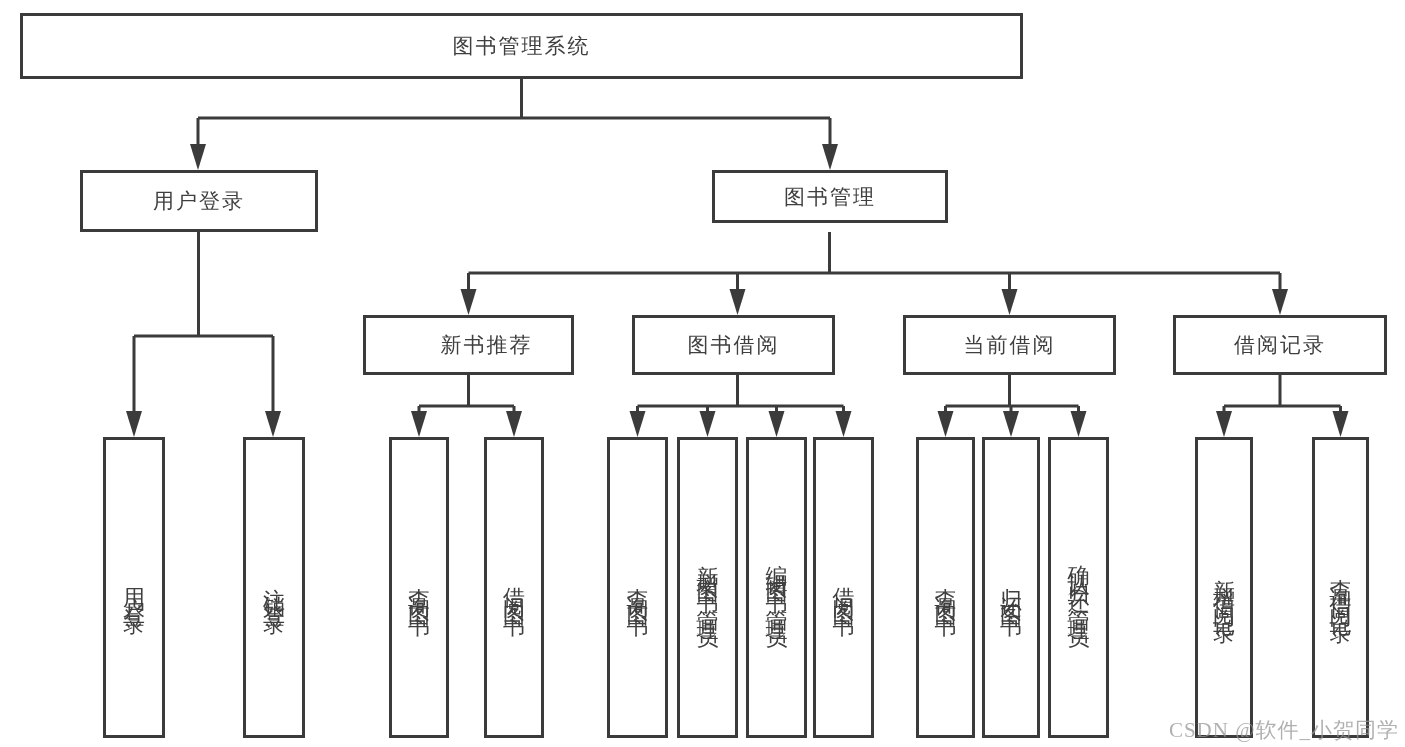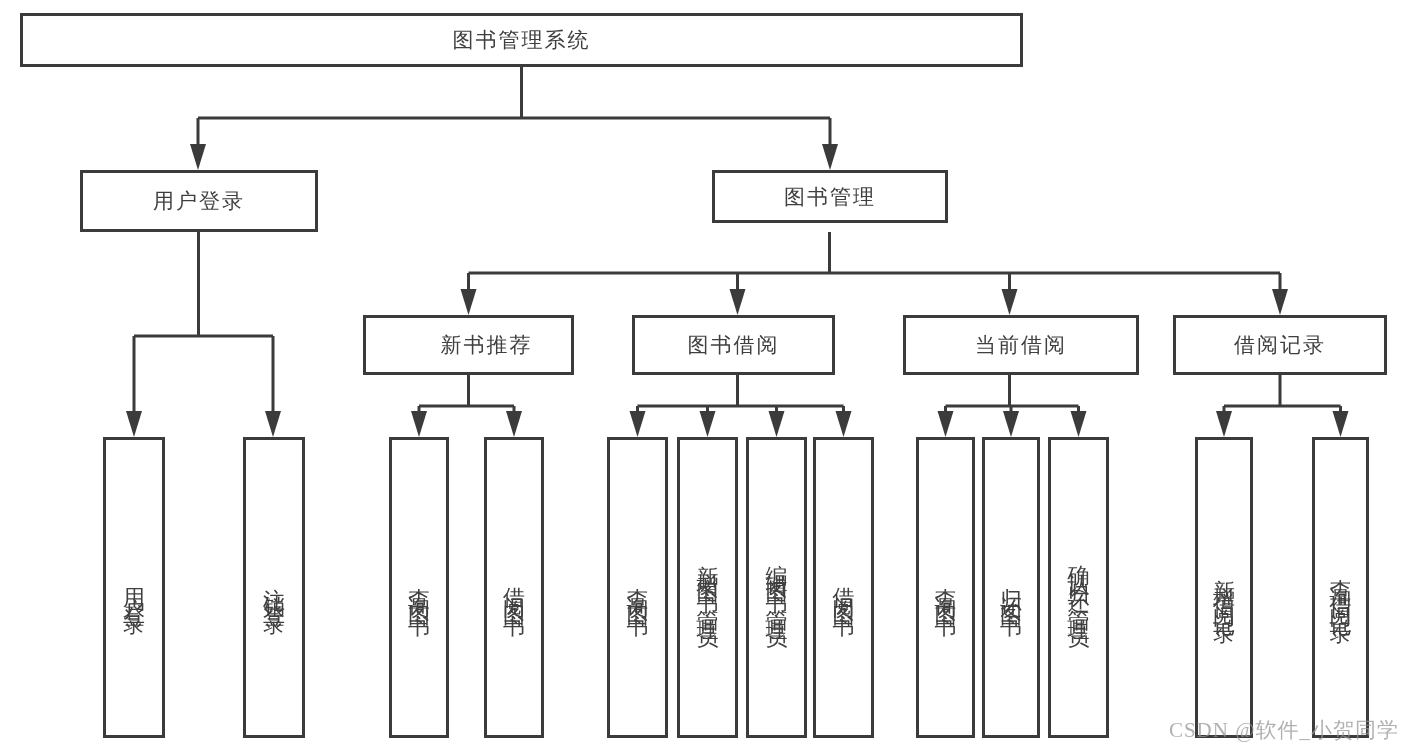--- a/index.html
+++ b/index.html
@@ -124,38 +124,38 @@
 
     <g stroke="#3b3b3b" stroke-width="3">
       <path d="M1280 375 V406 M1224 406 H1340.5 M1224 406 V414 M1340.5 406 V414"></path>
     </g>
     <g fill="#3b3b3b" stroke="none">
       <polygon points="1216,411 1232,411 1224,437"></polygon>
       <polygon points="1332.5,411 1348.5,411 1340.5,437"></polygon>
     </g>
   </svg>
 
-  <div class="hbox" style="left:20px; top:13px; width:1003px; height:54px;">
+  <div class="hbox" style="left:20px; top:13px; width:1003px; height:66px;">
     <span>图书管理系统</span>
   </div>
 
   <div class="hbox" style="left:80px; top:170px; width:238px; height:62px;">
     <span>用户登录</span>
   </div>
   <div class="hbox" style="left:712px; top:170px; width:236px; height:53px;">
     <span>图书管理</span>
   </div>
 
   <div class="hbox" style="left:363px; top:315px; width:211px; height:60px;padding-left:36px;">
     <span>新书推荐</span>
   </div>
   <div class="hbox" style="left:632px; top:315px; width:203px; height:60px;">
     <span>图书借阅</span>
   </div>
-  <div class="hbox" style="left:903px; top:315px; width:236px; height:60px;">
+  <div class="hbox" style="left:903px; top:315px; width:213px; height:60px;">
     <span>当前借阅</span>
   </div>
   <div class="hbox" style="left:1173px; top:315px; width:214px; height:60px;">
     <span>借阅记录</span>
   </div>
 
   <div class="vbox" style="left:103px; top:437px; width:62px; height:301px;">
     <span class="vtext">用户登录</span>
   </div>
   <div class="vbox" style="left:243px; top:437px; width:62px; height:301px;">

